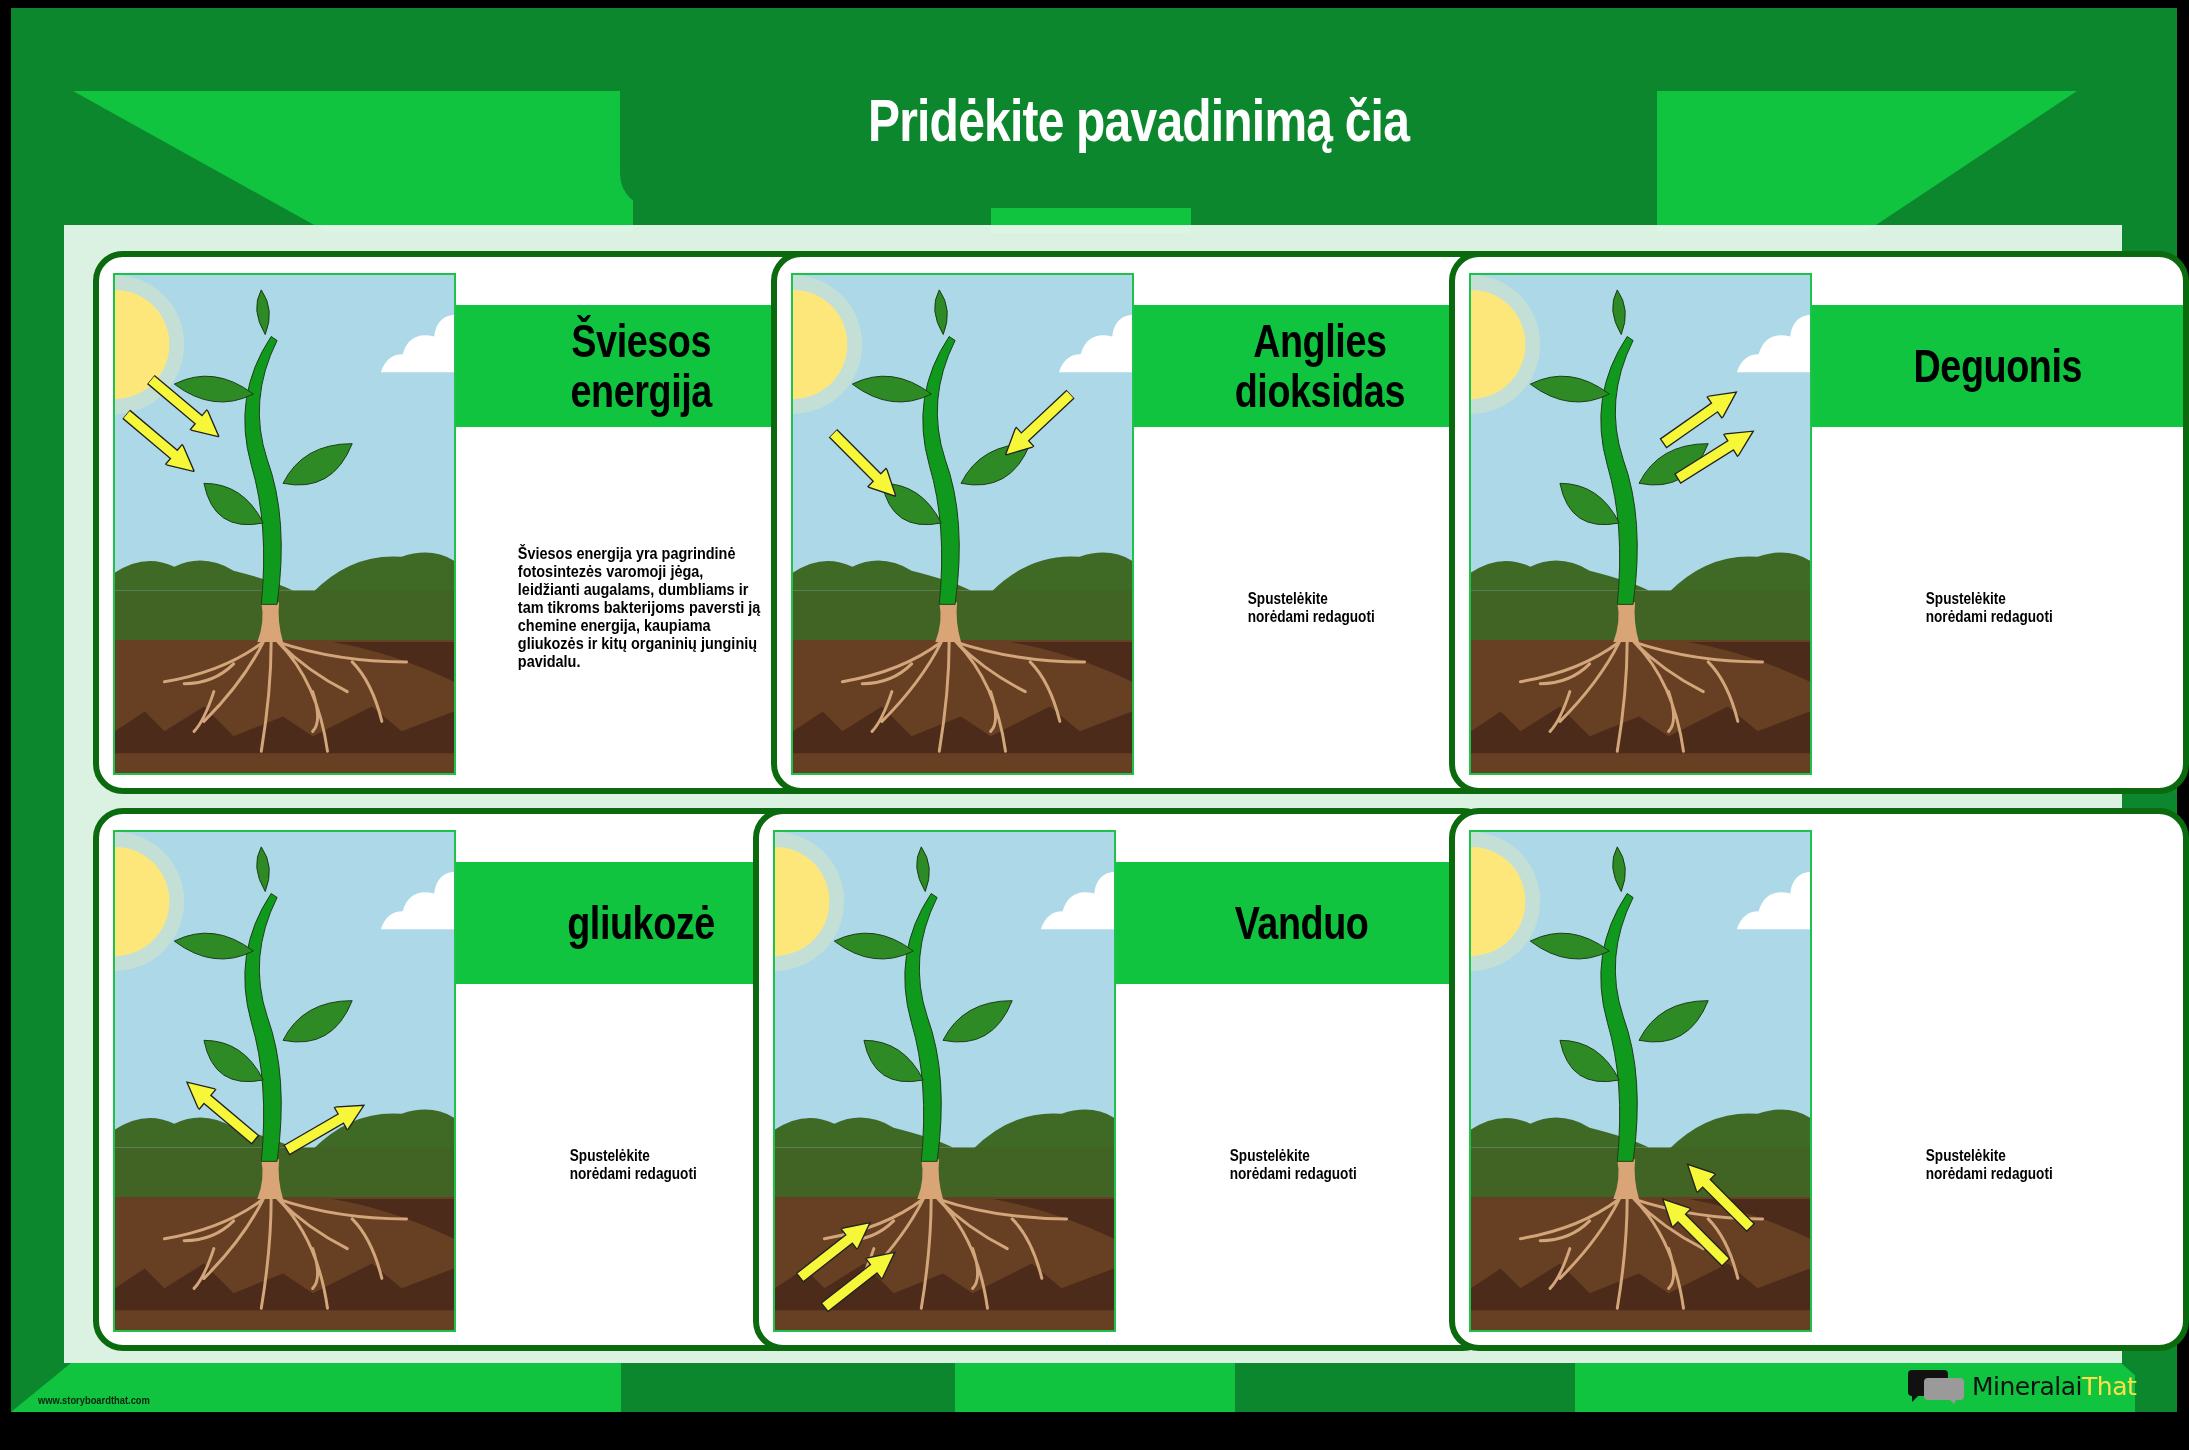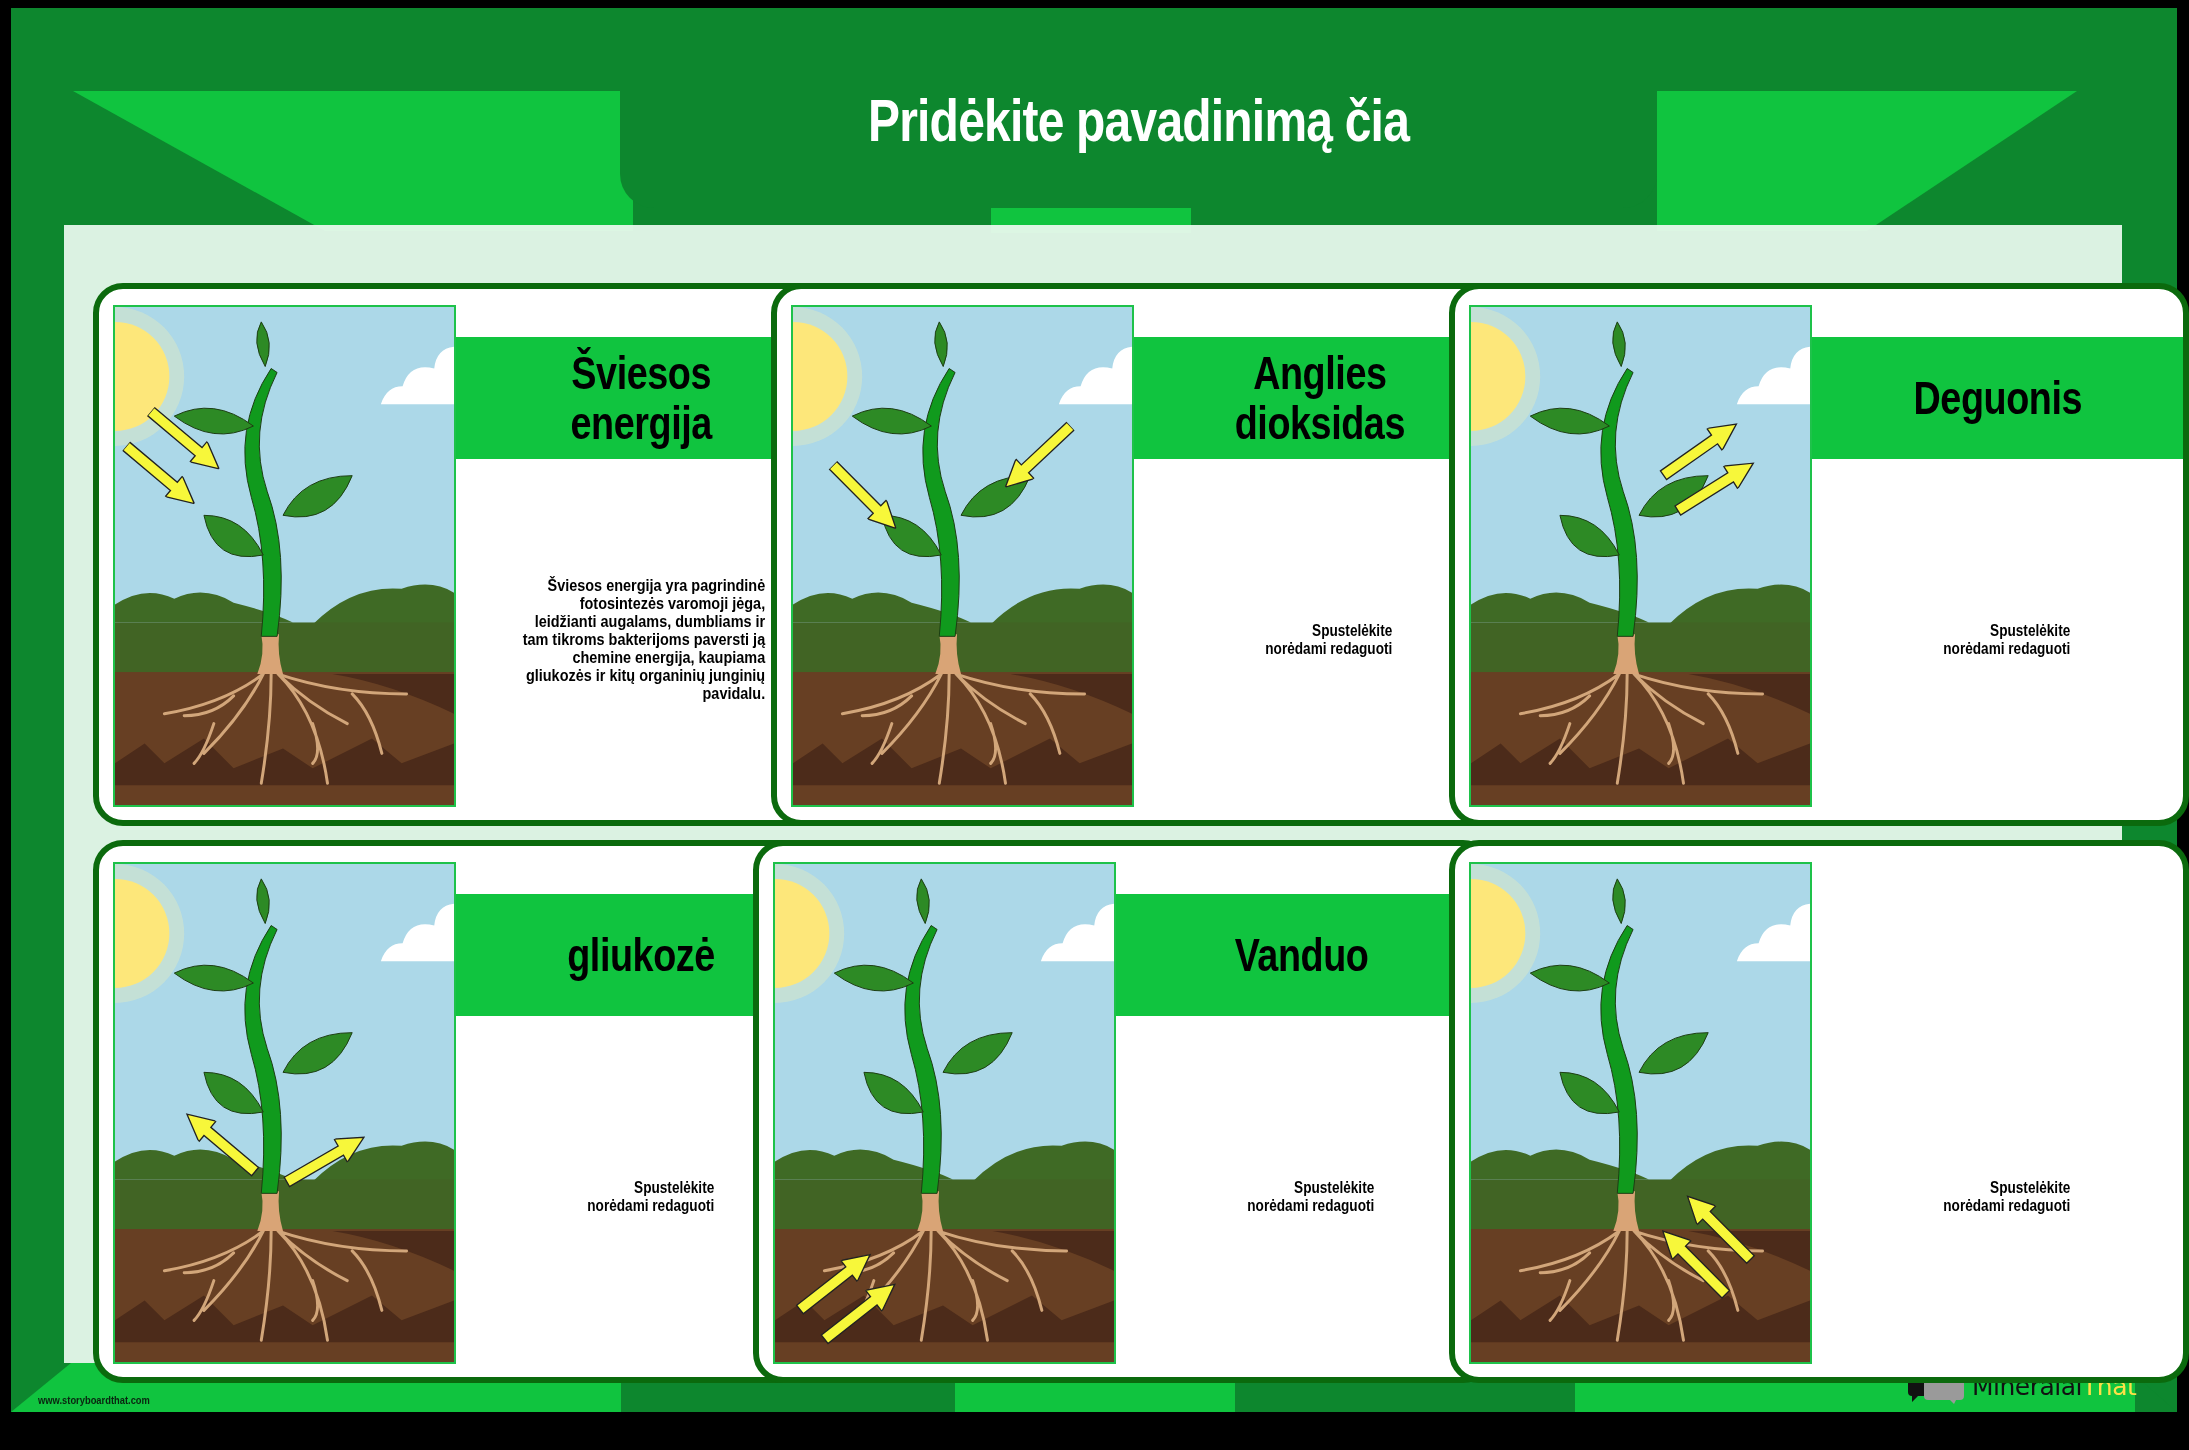--- a/index.html
+++ b/index.html
@@ -3,26 +3,26 @@
 <meta charset="utf-8">
 <style>
   * { box-sizing: border-box; margin: 0; padding: 0; }
   html, body { width: 2189px; height: 1450px; background: #000; overflow: hidden; }
   body { position: relative; font-family: "Liberation Sans", sans-serif; }
   .poster { position: absolute; left: 11px; top: 8px; width: 2166px; height: 1404px; background: #0d872e; overflow: hidden; }
   .ray { position: absolute; background: #10c43f; }
   .title-tab { position: absolute; left: 609px; top: 0; width: 1037px; height: 200px; background: #0d872e; border-radius: 0 0 34px 34px; }
   .title { position: absolute; left: 609px; top: 78px; width: 1037px; text-align: center; color: #fff; font-family: "Liberation Sans", sans-serif; font-weight: bold; font-size: 60px; letter-spacing: -1px; transform: scaleX(0.8); transform-origin: center; }
   .light-panel { position: absolute; left: 53px; top: 217px; width: 2058px; height: 1138px; background: rgba(236, 250, 240, 0.93); }
-  .card { position: absolute; width: 740px; height: 543px; background: #fff; border: 6px solid #0b6a0d; border-radius: 30px; overflow: hidden; margin-top: 32px; }
+  .card { position: absolute; width: 740px; height: 543px; background: #fff; border: 6px solid #0b6a0d; border-radius: 30px; overflow: hidden; }
   .scene { position: absolute; left: 14px; top: 16px; width: 343px; height: 502px; border: 2px solid #1ec24a; overflow: hidden; }
   .scene svg { display: block; width: 100%; height: 100%; }
   .band { position: absolute; left: 357px; top: 48px; right: 0; height: 122px; background: #10c43f; display: flex; align-items: center; justify-content: center; text-align: center; }
   .band-text { font-family: "Liberation Sans", sans-serif; font-weight: bold; font-size: 46px; line-height: 50px; color: #000; transform: scaleX(0.82); letter-spacing: -0.5px; }
-  .desc { position: absolute; left: 357px; right: 0; top: 170px; bottom: 0; display: flex; align-items: center; justify-content: center; text-align: right; padding: 0 40px; }
+  .desc { position: absolute; left: 357px; right: 0; top: 170px; bottom: 0; display: flex; align-items: center; justify-content: center; text-align: left; padding: 0 40px; }
   .desc-text { font-family: "Liberation Sans", sans-serif; font-weight: bold; font-size: 16px; line-height: 18px; color: #000; transform: scaleX(0.85); }
   .footer-url { position: absolute; left: 27px; top: 1386px; font-family: "Liberation Sans", sans-serif; font-weight: bold; font-size: 11px; color: #0a2410; transform: scaleX(0.85); transform-origin: left; }
   .logo { position: absolute; left: 1897px; top: 1360px; height: 36px; display: flex; align-items: center; gap: 6px; }
   .logo-text { font-family: "DejaVu Sans", sans-serif; font-size: 25px; color: #111; letter-spacing: -0.5px; }
   .logo-text .that { color: #fde047; margin-top: 42px; }
 </style>
 </head>
 <body>
 
 <div class="poster">

